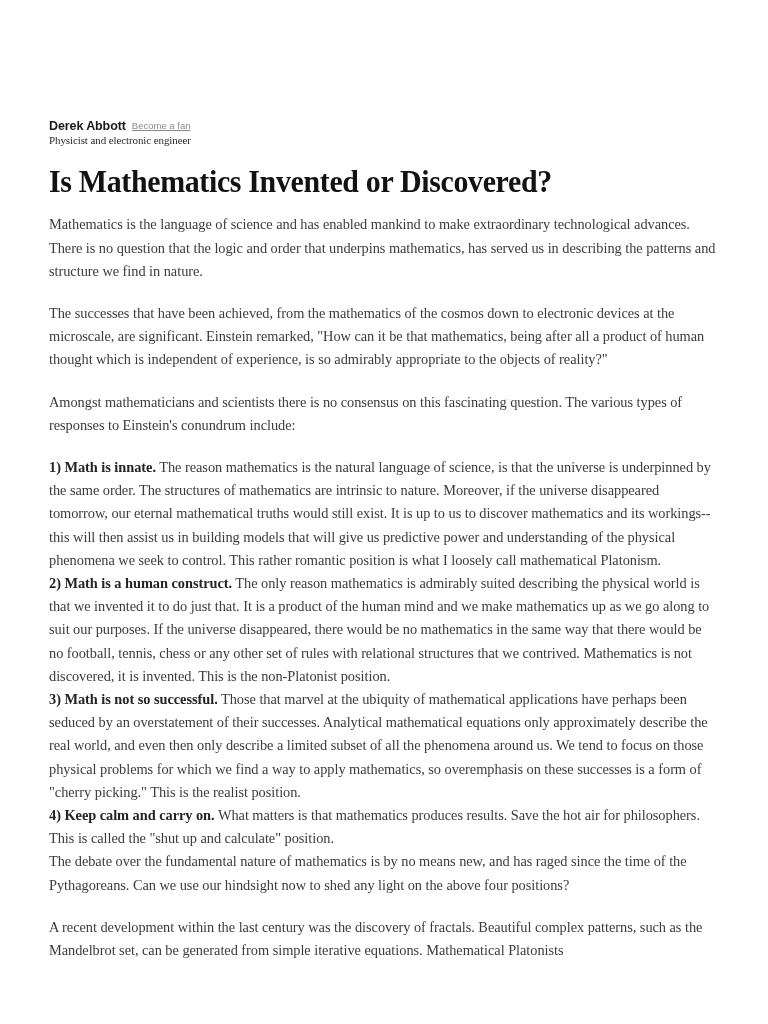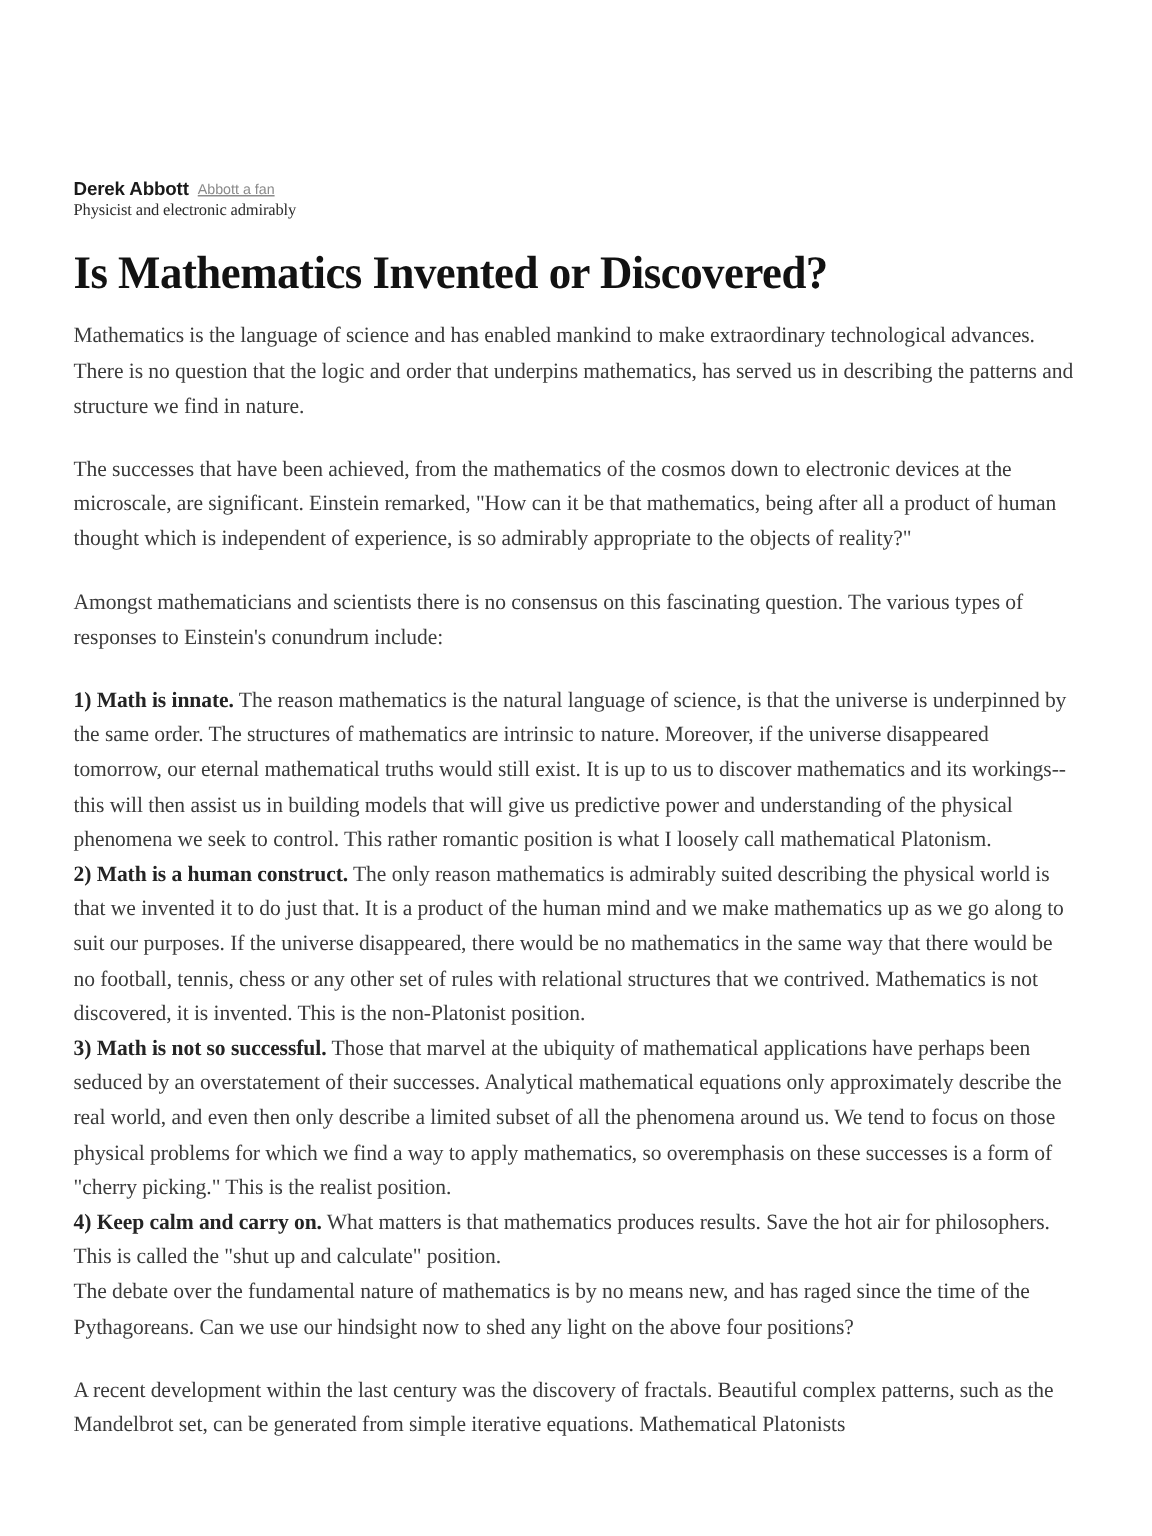--- a/index.html
+++ b/index.html
@@ -96,23 +96,23 @@
   }
 </style>
 </head>
 <body>
 
 <div class="page">
 
   <div class="author-block">
     <div class="author-line">
       <span class="author-name">Derek Abbott</span>
-      <span class="become-fan">Abbott a fan</span>
+      <span class="become-fan">Become a fan</span>
     </div>
-    <div class="author-role">Physicist and electronic admirably</div>
+    <div class="author-role">Physicist and electronic engineer</div>
   </div>
 
   <h1 class="article-title">Is Mathematics Invented or Discovered?</h1>
 
   <div class="body-copy">
 
     <p class="para">Mathematics is the language of science and has enabled mankind to make extraordinary technological advances. There is no question that the logic and order that underpins mathematics, has served us in describing the patterns and structure we find in nature.</p>
 
     <p class="para">The successes that have been achieved, from the mathematics of the cosmos down to electronic devices at the microscale, are significant. Einstein remarked, "How can it be that mathematics, being after all a product of human thought which is independent of experience, is so admirably appropriate to the objects of reality?"</p>
 

